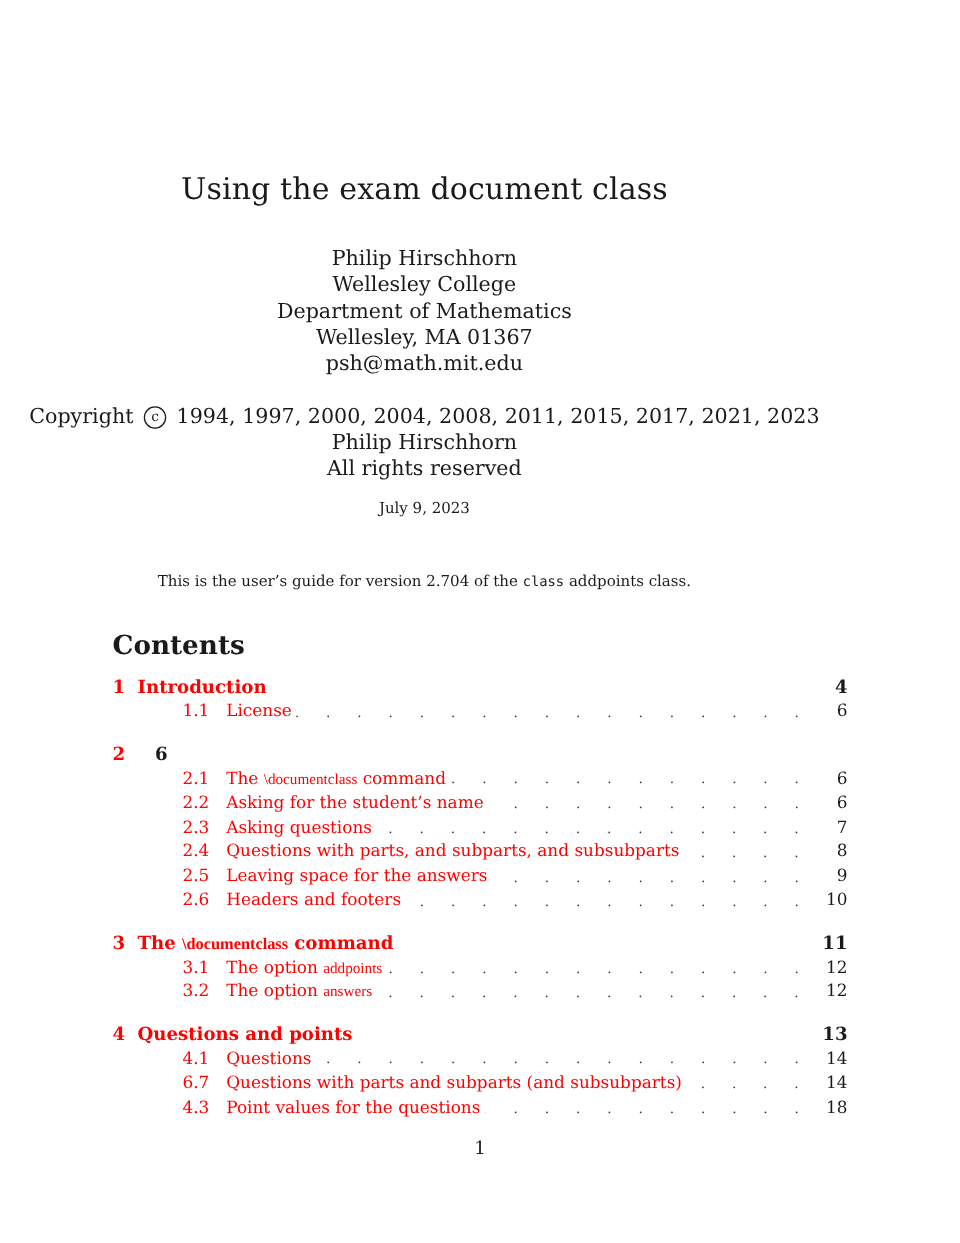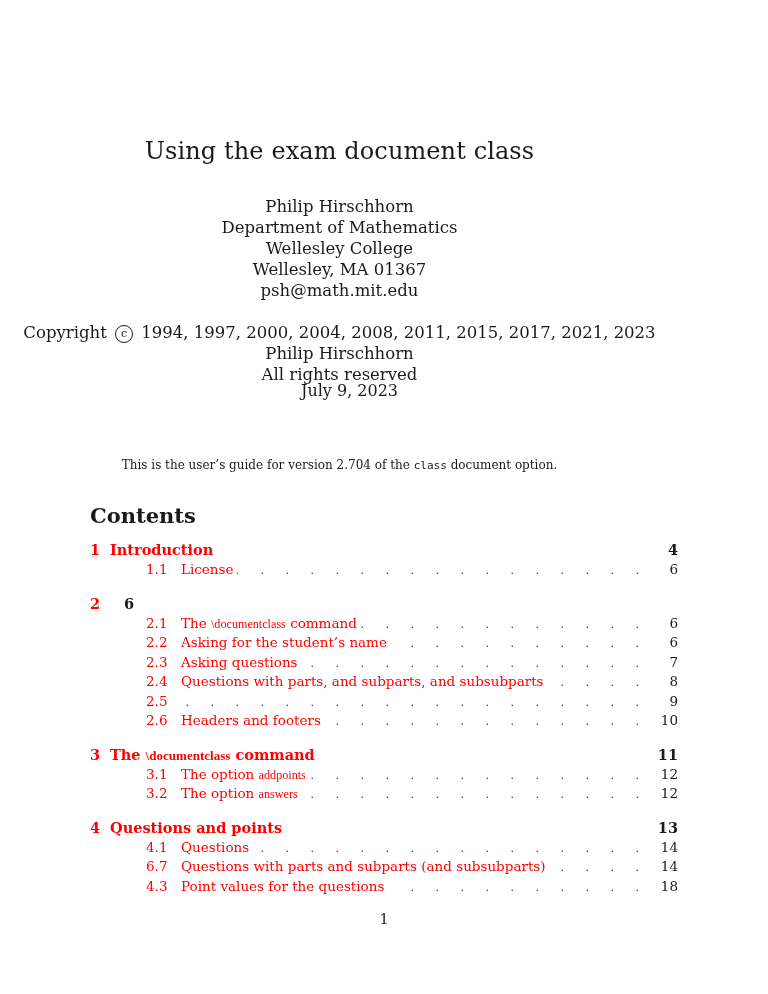--- a/index.html
+++ b/index.html
@@ -11,21 +11,21 @@
     .page { position: absolute; left: 0; top: 0; width: 768px; height: 994px; }
     .center { position: absolute; left: 0; width: 679px; text-align: center; }
     .title { top: 137px; font-size: 24px; font-weight: normal; letter-spacing: 0.1px; }
     .author-block { top: 196px; font-size: 16.5px; line-height: 21px; }
     .copyright-block { top: 322px; font-size: 16.5px; line-height: 21px; }
     .copy-c {
       display: inline-block; width: 16px; height: 16px; border: 1px solid #1a1a1a;
       border-radius: 50%; font-size: 11px; line-height: 16px; text-align: center;
       vertical-align: 1px; margin: 0 3px;
     }
-    .date { top: 381px; font-size: 16px; margin-left: 10px; }
+    .date { top: 399px; font-size: 12px; }
     .version { top: 458px; font-size: 12px; }
     .mono { font-family: "DejaVu Sans Mono", "Liberation Mono", monospace; font-size: 0.92em; }
 
     .contents-heading {
       position: absolute; left: 90px; top: 503px;
       font-size: 21px; font-weight: bold; margin: 0;
     }
     .toc { position: absolute; left: 90px; top: 541px; width: 588px; }
     .toc-section { margin-bottom: 14px; }
     .sec-row {
@@ -51,40 +51,40 @@
   </style>
 </head>
 <body>
 
 <div class="page">
 
   <div class="center title">Using the exam document class</div>
 
   <div class="center author-block">
     <div>Philip Hirschhorn</div>
+    <div>Wellesley College</div>
     <div>Department of Mathematics</div>
-    <div>Wellesley College</div>
     <div>Wellesley, MA 01367</div>
     <div>psh@math.mit.edu</div>
   </div>
 
   <div class="center copyright-block">
     <div>
       <span>Copyright</span>
       <span class="copy-c">c</span>
       <span>1994, 1997, 2000, 2004, 2008, 2011, 2015, 2017, 2021, 2023</span>
     </div>
     <div>Philip Hirschhorn</div>
     <div>All rights reserved</div>
   </div>
 
   <div class="center date">July 9, 2023</div>
 
   <div class="center version">
-    <span>This is the user’s guide for version 2.704 of the </span><span class="mono">class</span><span> document option.</span>
+    <span>This is the user’s guide for version 2.704 of the </span><span class="mono">class</span><span> addpoints class.</span>
   </div>
 
   <h2 class="contents-heading">Contents</h2>
 
   <div class="toc">
 
     <div class="toc-section">
       <div class="sec-row">
         <span class="sec-num">1</span>
         <span class="sec-title">Introduction</span>
@@ -122,20 +122,21 @@
         <span class="sub-page">7</span>
       </div>
       <div class="sub-row">
         <span class="sub-num">2.4</span>
         <span class="sub-title">Questions with parts, and subparts, and subsubparts</span>
         <span class="leader">. . . . . . . . . . . . . . . . . . . . . . . . . . . . . . . . . . . . . . . . . . . . . .</span>
         <span class="sub-page">8</span>
       </div>
       <div class="sub-row">
         <span class="sub-num">2.5</span>
+        <span class="sub-title">Leaving space for the answers</span>
         <span class="leader">. . . . . . . . . . . . . . . . . . . . . . . . . . . . . . . . . . . . . . . . . . . . . .</span>
         <span class="sub-page">9</span>
       </div>
       <div class="sub-row">
         <span class="sub-num">2.6</span>
         <span class="sub-title">Headers and footers</span>
         <span class="leader">. . . . . . . . . . . . . . . . . . . . . . . . . . . . . . . . . . . . . . . . . . . . . .</span>
         <span class="sub-page">10</span>
       </div>
     </div>

